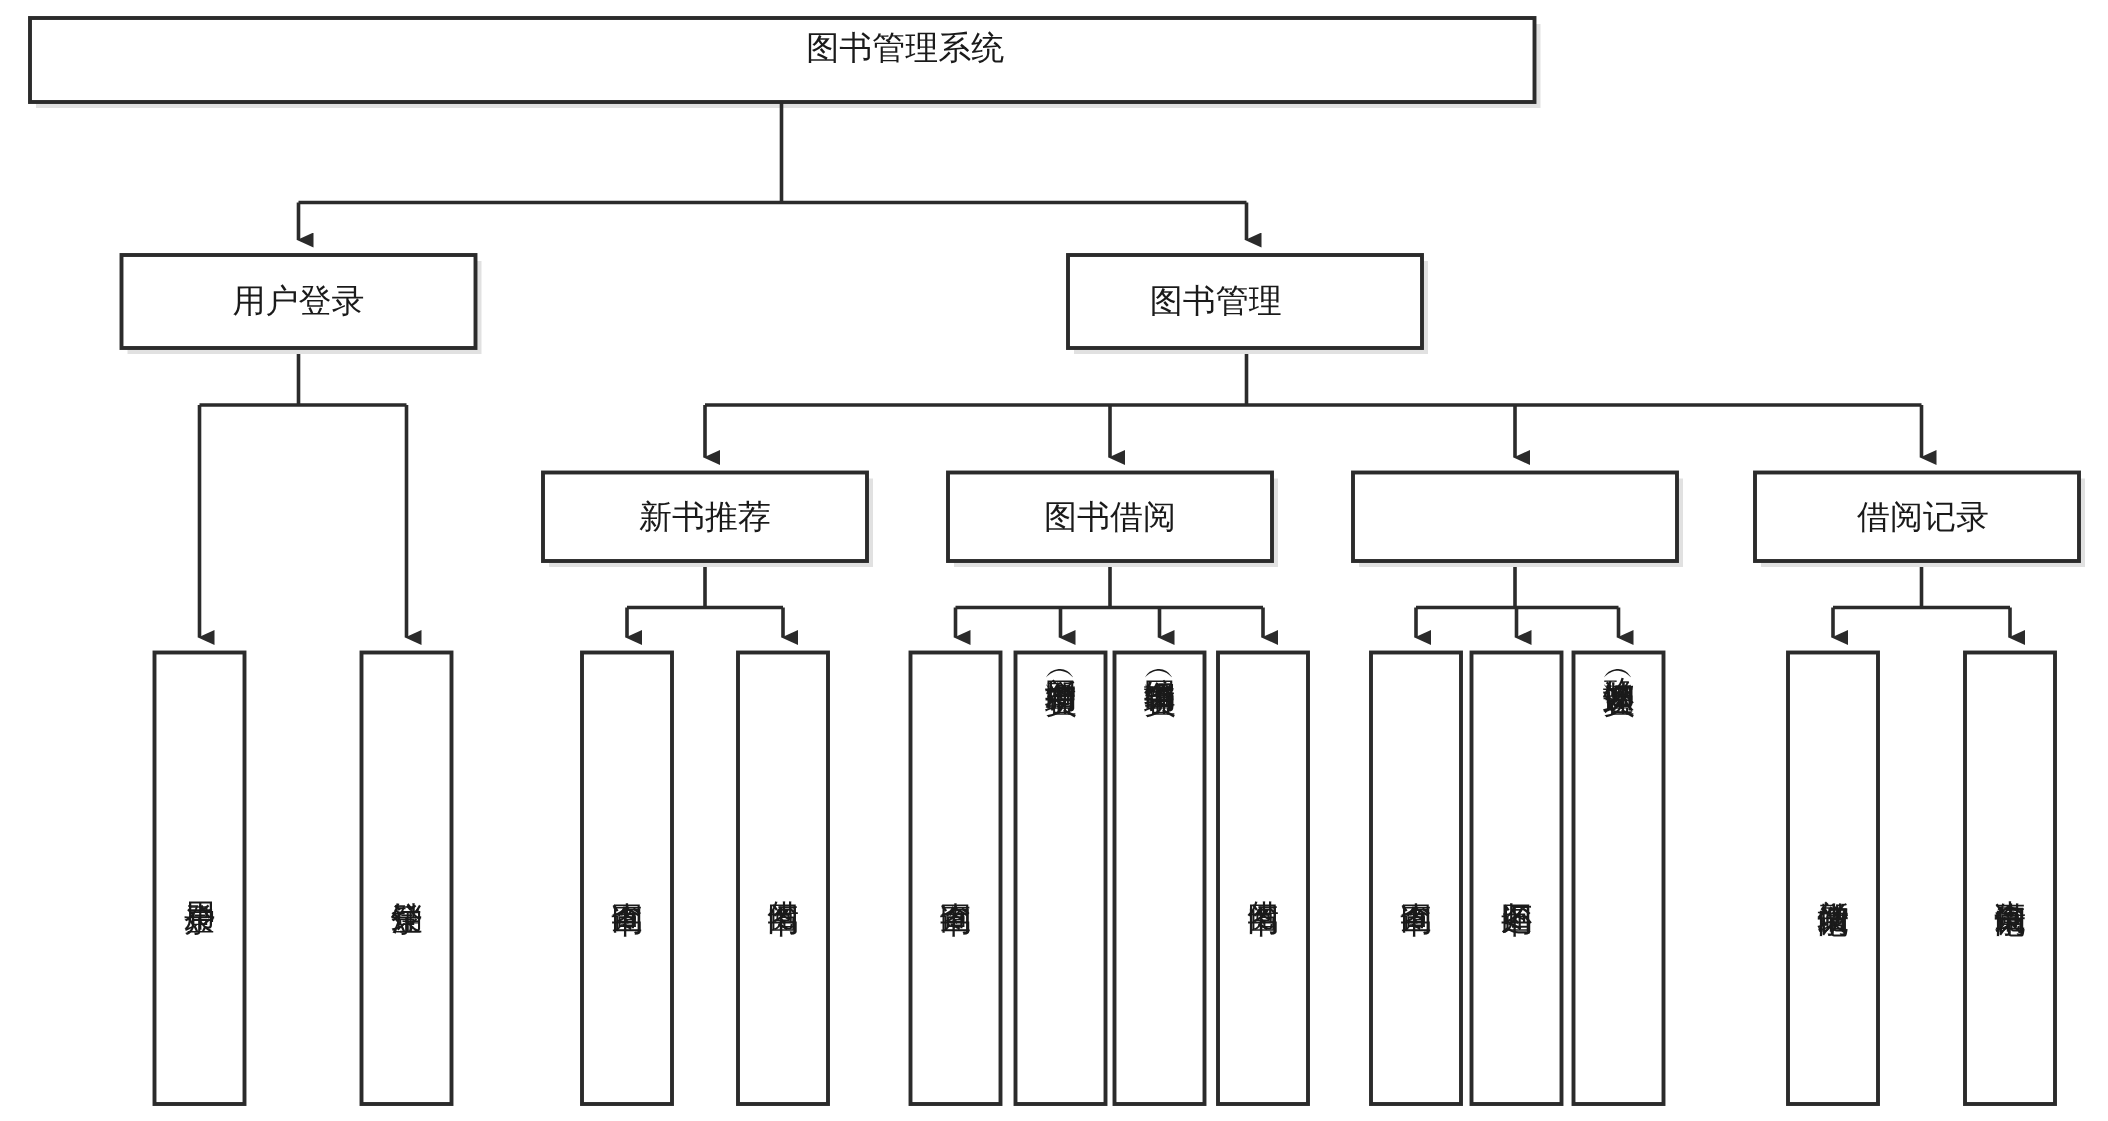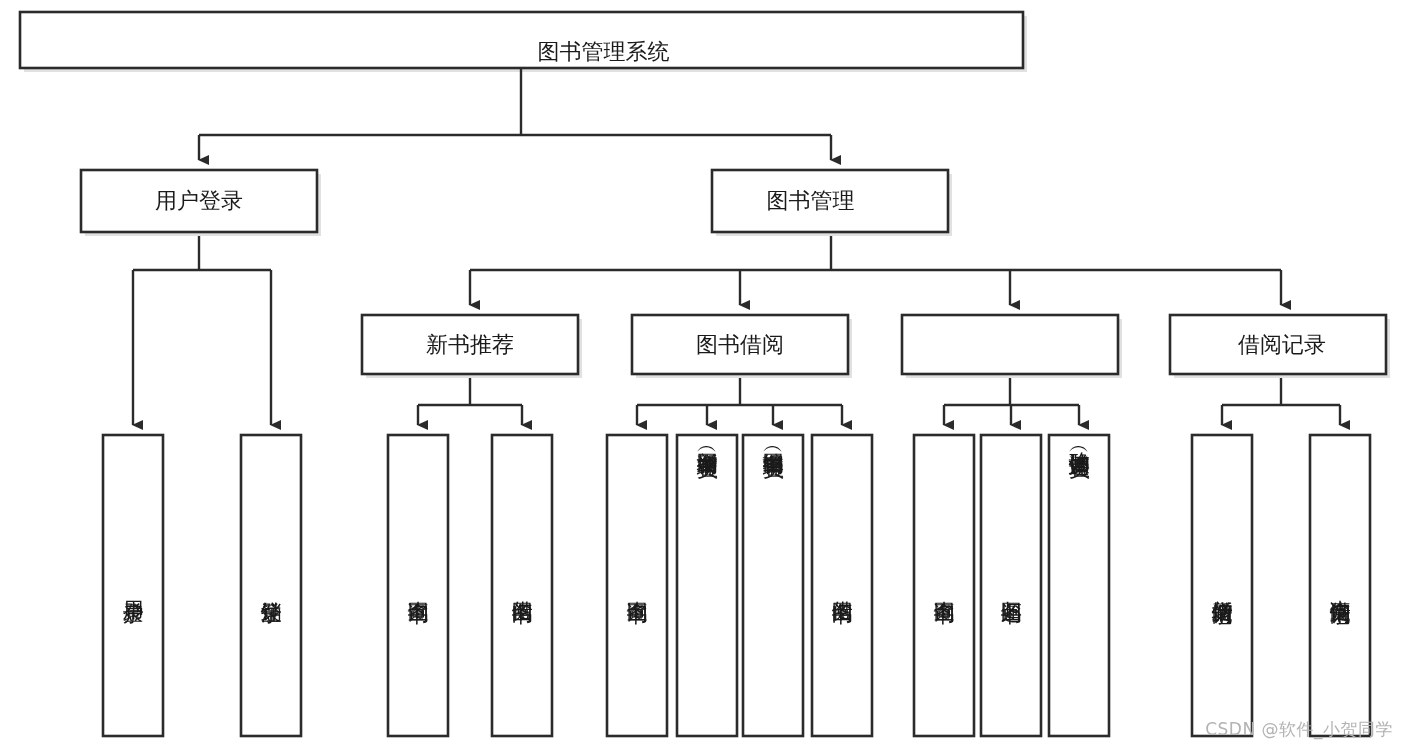--- a/index.html
+++ b/index.html
@@ -168,21 +168,21 @@
     <rect class="node-box" x="812" y="435" width="60" height="301"></rect>
 
     <rect class="node-box" x="914" y="435" width="60" height="301"></rect>
     <rect class="node-box" x="981" y="435" width="60" height="301"></rect>
     <rect class="node-box" x="1049" y="435" width="60" height="301"></rect>
 
     <rect class="node-box" x="1192" y="435" width="60" height="301"></rect>
     <rect class="node-box" x="1310" y="435" width="60" height="301"></rect>
   </svg>
 
-  <div class="htext-wrap" style="left:20px; top:24px; width:1167px; height:56px;">
+  <div class="htext-wrap" style="left:20px; top:4px; width:1167px; height:56px;">
     <span class="htext">图书管理系统</span>
   </div>
 
   <div class="htext-wrap" style="left:81px; top:170px; width:236px; height:62px;">
     <span class="htext">用户登录</span>
   </div>
   <div class="htext-wrap" style="left:712px; top:170px; width:197px; height:62px;">
     <span class="htext">图书管理</span>
   </div>
 
@@ -233,14 +233,13 @@
     <span class="vtext">确认归还（管理员）</span>
   </div>
 
   <div class="vtext-wrap" style="left:1192px; top:435px; width:60px; height:301px;">
     <span class="vtext">新增借阅记录</span>
   </div>
   <div class="vtext-wrap" style="left:1310px; top:435px; width:60px; height:301px;">
     <span class="vtext">查询借阅记录</span>
   </div>
 
-  <div id="watermark">CSDN @软件_小贺同学</div>
 </div>
 
 </body></html>

